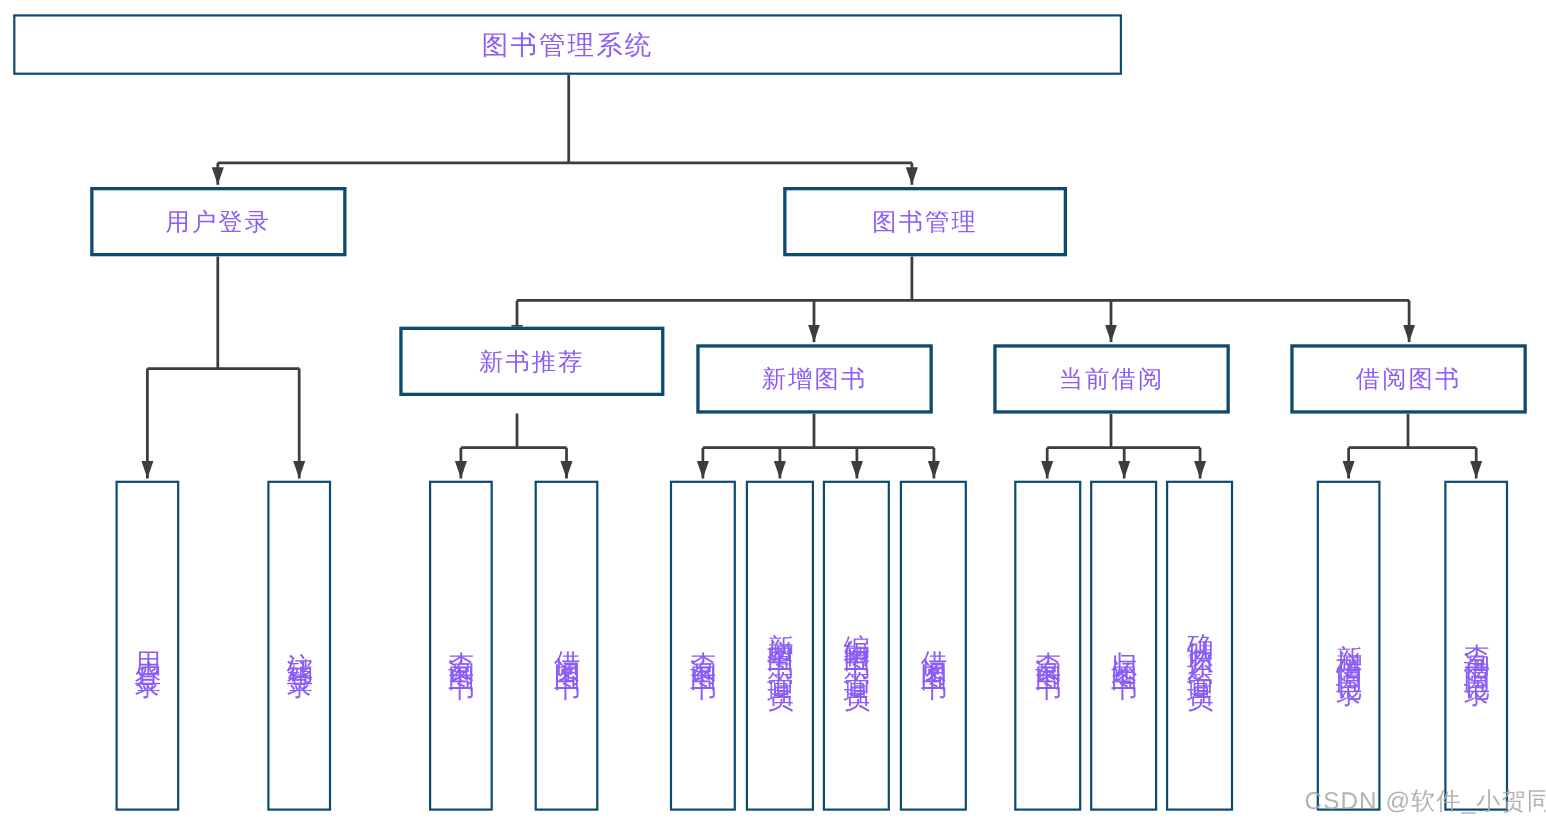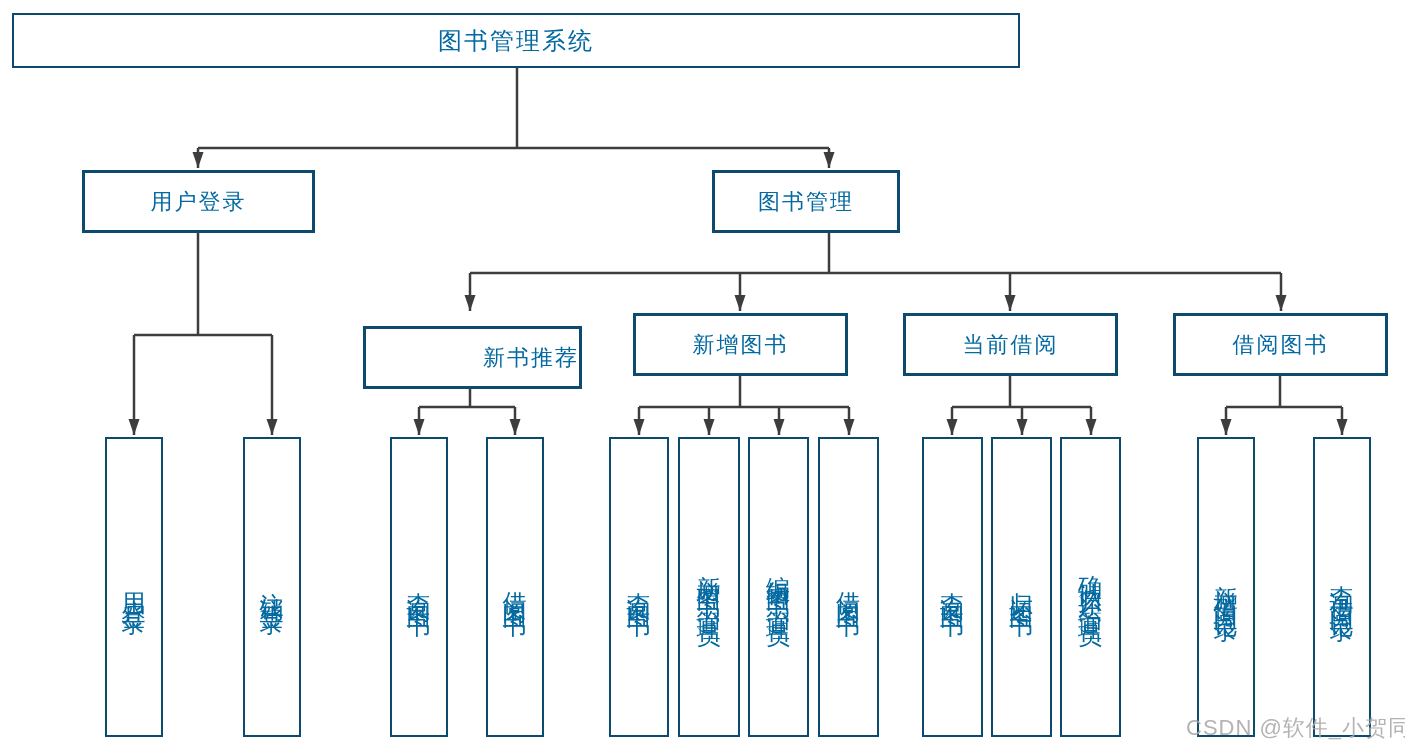--- a/index.html
+++ b/index.html
@@ -24,21 +24,21 @@
   .ln {
     fill: none;
     stroke: #3d3d3d;
     stroke-width: 2.5;
   }
   .node {
     position: absolute;
     box-sizing: border-box;
     background: #ffffff;
     border: 3px solid #0c4a6e;
-    color: #0369a1;
+    color: #8b5cf6;
     display: flex;
     align-items: center;
     justify-content: center;
     text-align: center;
     z-index: 2;
   }
   .lv1 {
     border-width: 2px;
     font-size: 24px;
     letter-spacing: 2px;
@@ -115,25 +115,25 @@
     <path class="ln" d="M1342,407 V435" marker-end="url(#arw)"></path>
   </svg>
 
   <div class="node lv1" style="left:12px; top:13px; width:1008px; height:55px;">
     <span>图书管理系统</span>
   </div>
 
   <div class="node hnode" style="left:82px; top:170px; width:233px; height:63px;">
     <span>用户登录</span>
   </div>
-  <div class="node hnode" style="left:712px; top:170px; width:188px; height:63px;">
+  <div class="node hnode" style="left:712px; top:170px; width:258px; height:63px;">
     <span>图书管理</span>
   </div>
 
-  <div class="node hnode" style="left:363px; top:326px; width:219px; height:63px;justify-content:flex-end;">
+  <div class="node hnode" style="left:363px; top:297px; width:241px; height:63px;">
     <span>新书推荐</span>
   </div>
   <div class="node hnode" style="left:633px; top:313px; width:215px; height:63px;">
     <span>新增图书</span>
   </div>
   <div class="node hnode" style="left:903px; top:313px; width:215px; height:63px;align-items:center;">
     <span>当前借阅</span>
   </div>
   <div class="node hnode" style="left:1173px; top:313px; width:215px; height:63px;">
     <span>借阅图书</span>

